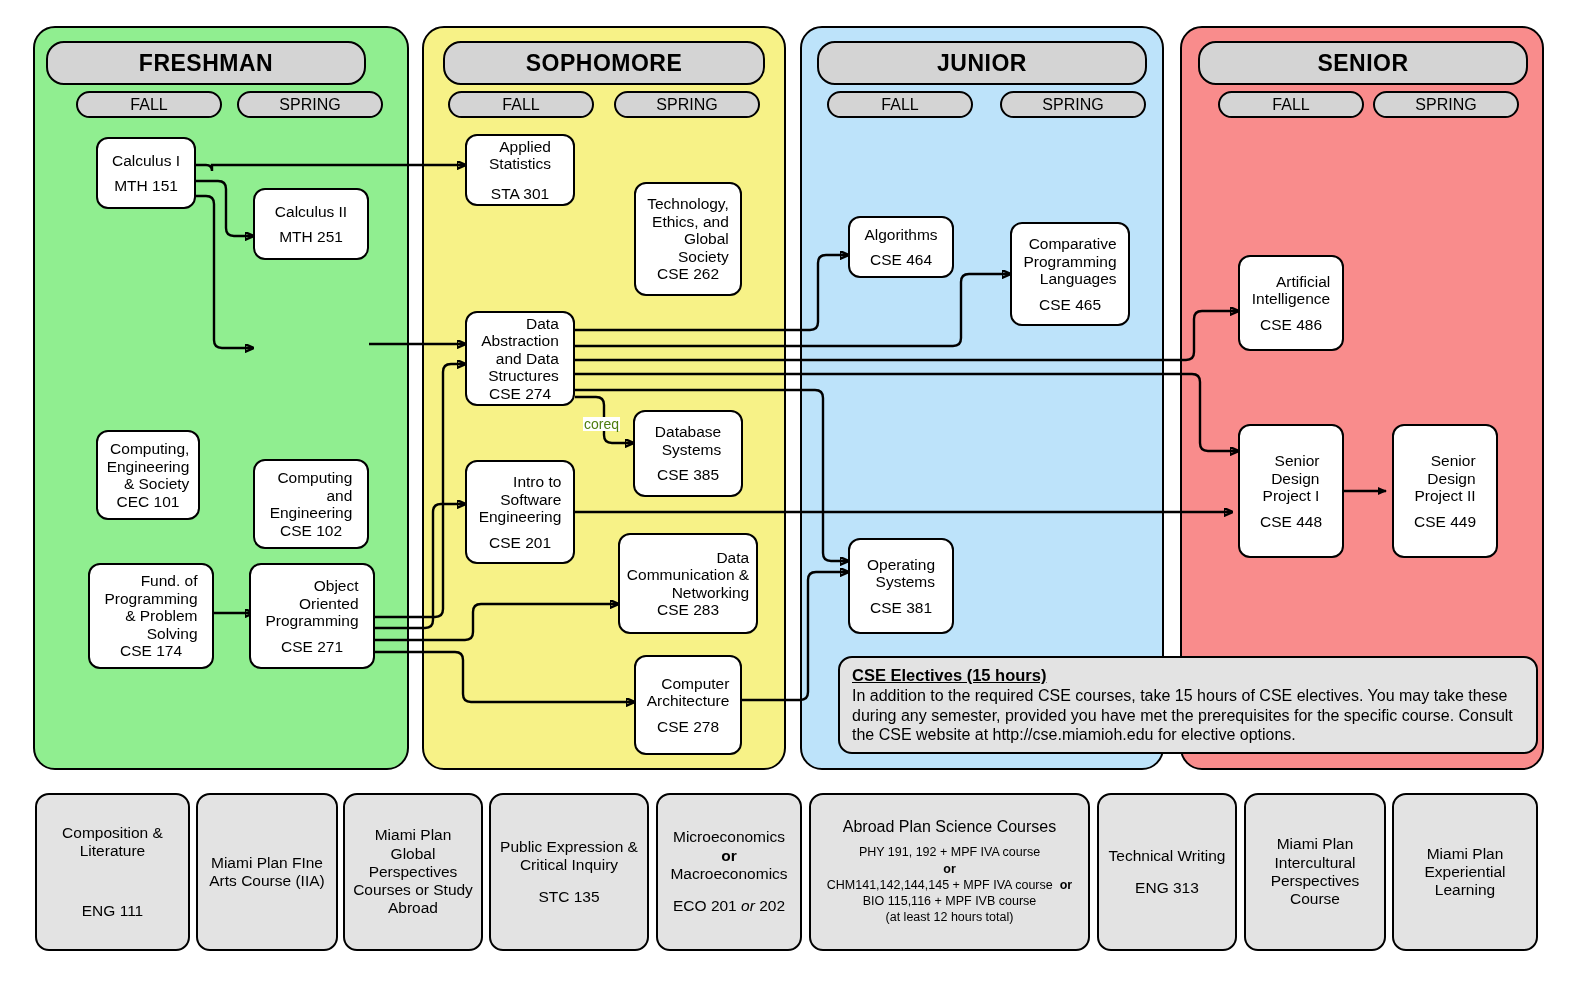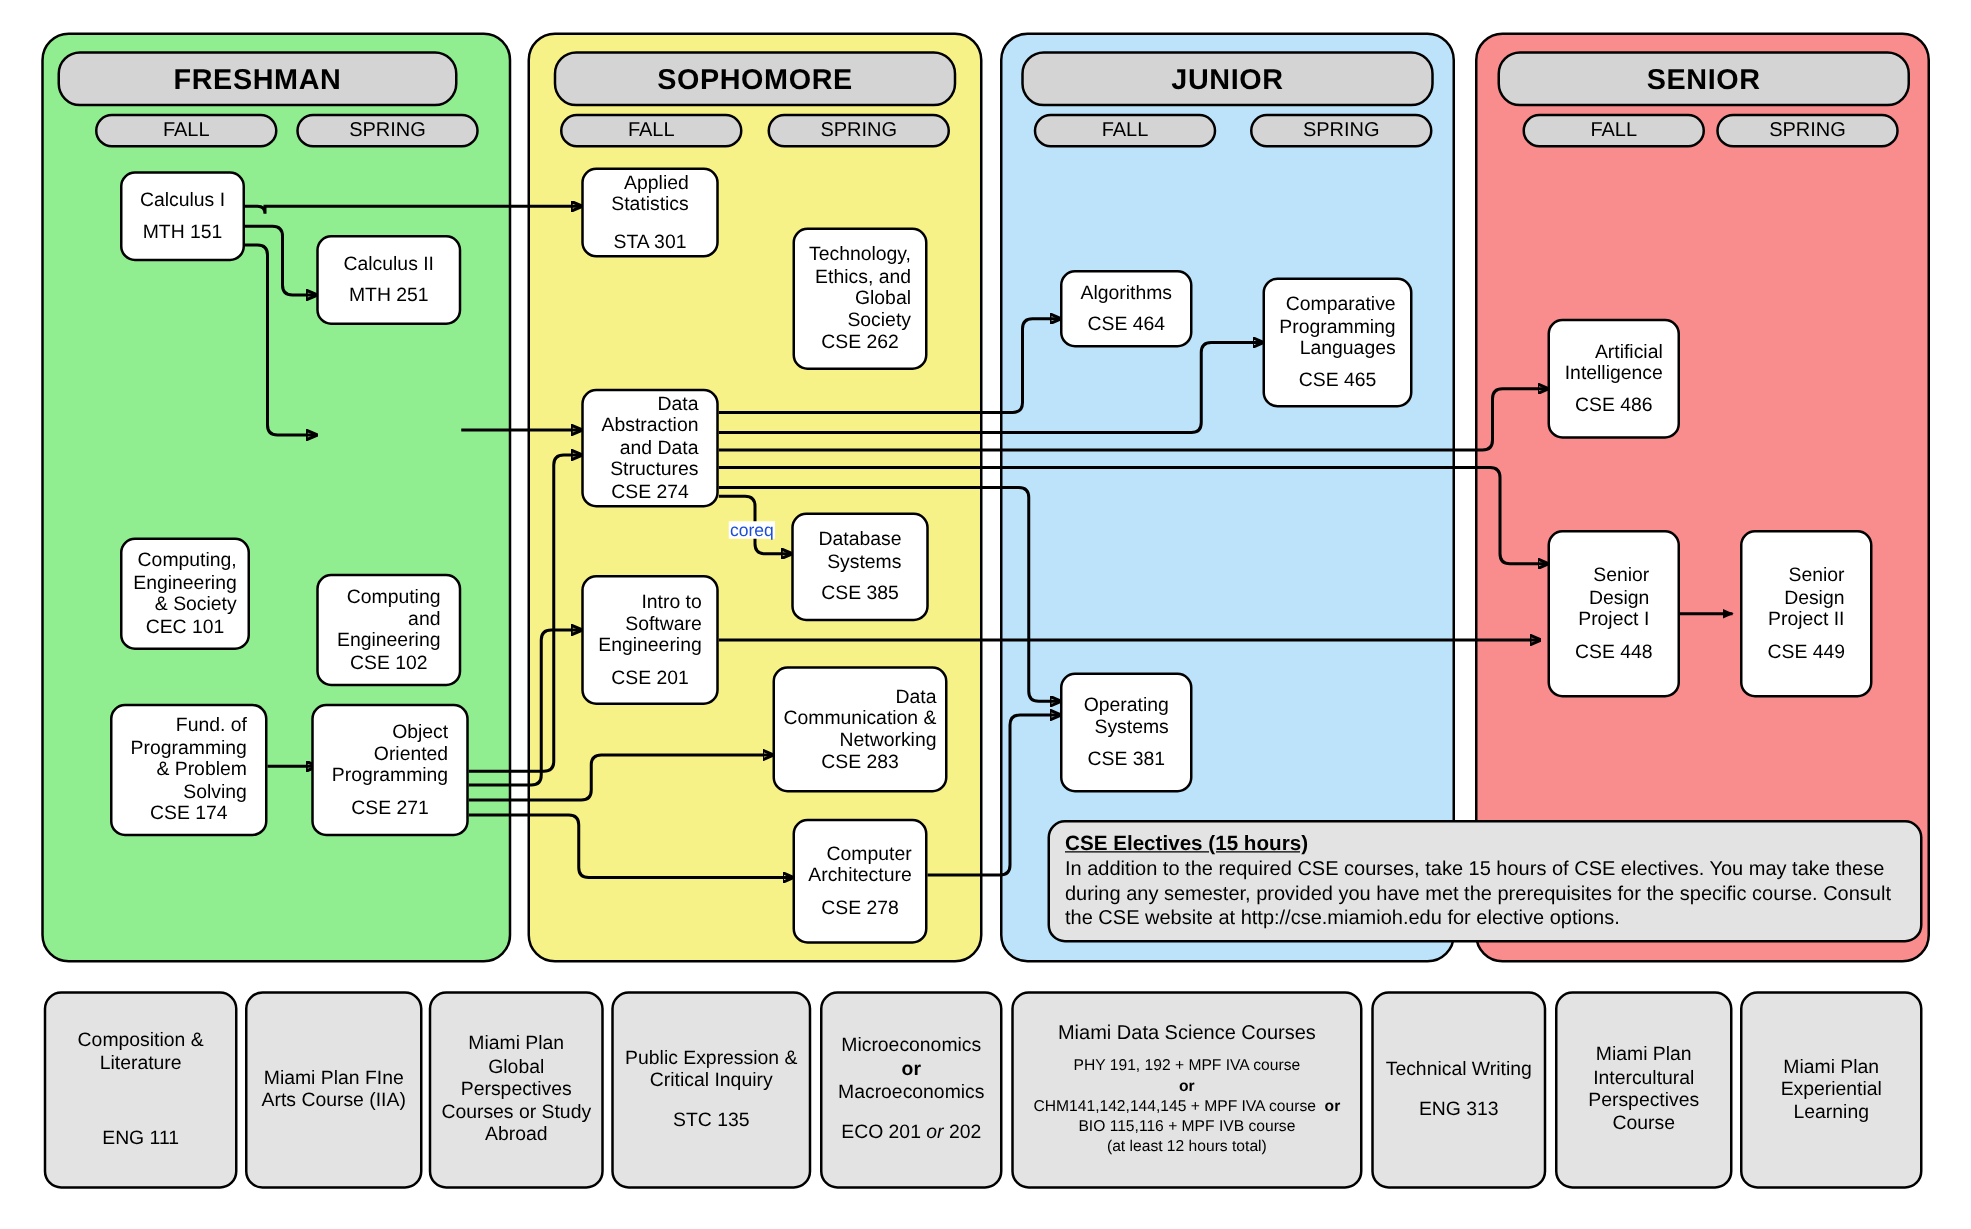--- a/index.html
+++ b/index.html
@@ -42,21 +42,21 @@
                       margin-bottom:1px;}
   #electives-note .bd{font-size:16px;line-height:1.22;display:block;white-space:pre-line;}
 
   
   .sci-title{font-size:16px;margin-bottom:7px;}
   .sci-line{font-size:12.5px;line-height:1.3;white-space:pre-line;}
   .bold-or{font-weight:bold;}
   .ital{font-style:italic;}
 
   
-  #coreq-label{position:absolute;background:#ffffff;font-size:14px;color:#1d4ed8;z-index:9;
+  #coreq-label{position:absolute;background:#ffffff;font-size:14px;color:#4d7c0f;z-index:9;
                padding:0 1px;line-height:1;}
 
   
   #edges{position:absolute;left:0;top:0;width:1577px;height:983px;z-index:5;pointer-events:none;}
   #edges path{fill:none;stroke:#000;stroke-width:2.4;}
 </style>
 </head>
 <body>
 
 <div id="canvas">
@@ -295,21 +295,21 @@
   </div>
 
   <div class="gen-box" style="left:656px;top:793px;width:146px;height:158px;">
     <span class="ttl">Microeconomics</span>
     <span class="bold-or">or</span>
     <span class="ttl">Macroeconomics</span>
     <span class="code"><span>ECO 201 </span><span class="ital">or</span><span> 202</span></span>
   </div>
 
   <div class="gen-box" style="left:809px;top:793px;width:281px;height:158px;">
-    <span class="sci-title">Miami Data Science Courses</span>
+    <span class="sci-title">Abroad Plan Science Courses</span>
     <span class="sci-line">PHY 191, 192 + MPF IVA course</span>
     <span class="sci-line bold-or">or</span>
     <span class="sci-line"><span>CHM141,142,144,145 + MPF IVA course</span>&nbsp;&nbsp;<span class="bold-or">or</span></span>
     <span class="sci-line">BIO 115,116 + MPF IVB course</span>
     <span class="sci-line">(at least 12 hours total)</span>
   </div>
 
   <div class="gen-box" style="left:1097px;top:793px;width:140px;height:158px;">
     <span class="ttl">Technical Writing</span>
     <span class="code">ENG 313</span>

